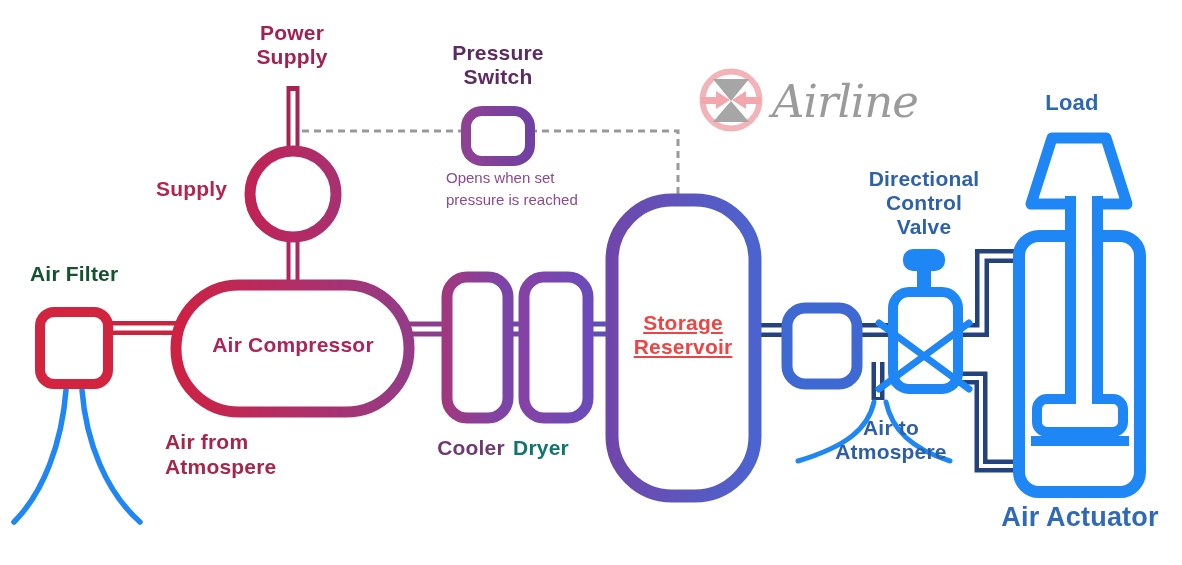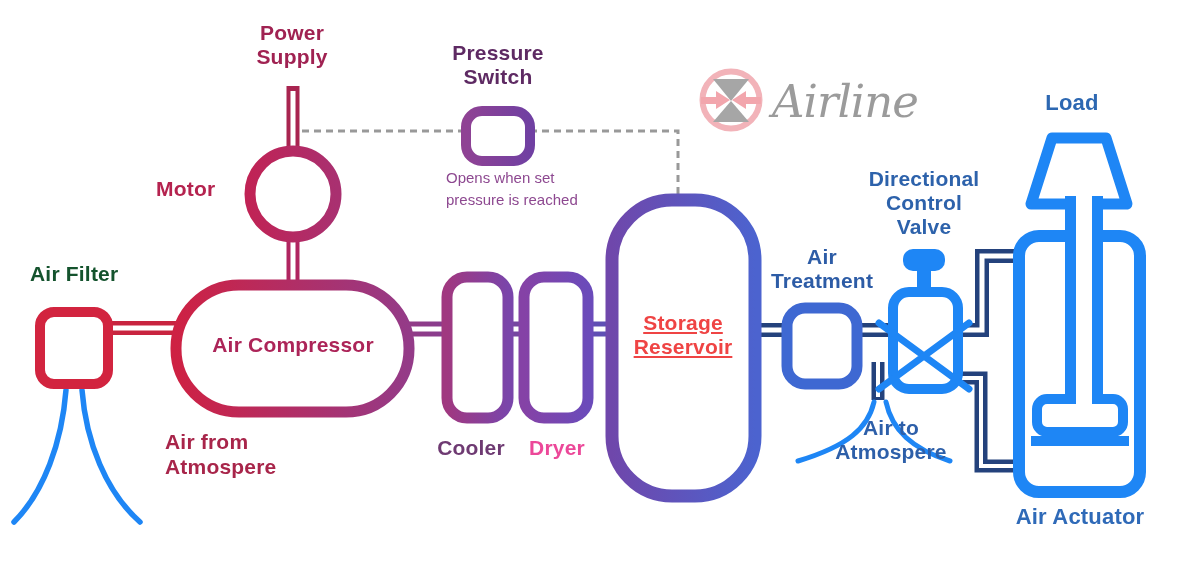--- a/index.html
+++ b/index.html
@@ -130,25 +130,24 @@
     <polygon points="716,91 716,109 730,100" fill="#f2a6ad"></polygon>
     <rect x="745" y="97" width="16" height="7" fill="#f2a6ad"></rect>
     <polygon points="746,91 746,109 732,100" fill="#f2a6ad"></polygon>
     <text x="772" y="117" class="brandtext" font-size="45" fill="#9b9b9b" letter-spacing="-1">Airline</text>
   </g>
 </svg>
 
   <div class="lbl" style="left:30px;top:262px;color:#14532d;">Air Filter</div>
   <div class="lbl" style="left:165px;top:429px;width:130px;color:#a8254a;line-height:25px;">Air from Atmospere</div>
   <div class="lbl center" style="left:292px;top:21px;width:100px;color:#a02252;">Power Supply</div>
-  <div class="lbl" style="left:156px;top:177px;color:#b5234f;">Motor</div>
+  <div class="lbl" style="left:156px;top:177px;color:#b5234f;">Supply</div>
   <div class="lbl center nowrap" style="left:293px;top:333px;color:#ac2458;">Air Compressor</div>
   <div class="lbl center" style="left:498px;top:41px;width:110px;color:#5e2a63;">Pressure Switch</div>
   <div class="note" style="left:446px;top:167px;width:135px;color:#8d4890;">Opens when set pressure is reached</div>
   <div class="lbl center nowrap" style="left:471px;top:436px;color:#6e3a72;">Cooler</div>
-  <div class="lbl center nowrap" style="left:557px;top:436px;color:#ec4899;">Dryer</div>
+  <div class="lbl center nowrap" style="left:541px;top:436px;color:#0f766e;">Dryer</div>
   <div class="lbl center" style="left:683px;top:311px;width:120px;color:#ef4444;text-decoration:underline;">Storage Reservoir</div>
-  <div class="lbl center" style="left:822px;top:245px;width:115px;color:#2d5ca6;">Air Treatment</div>
   <div class="lbl center" style="left:924px;top:167px;width:125px;color:#2d62ab;">Directional Control Valve</div>
   <div class="lbl center" style="left:891px;top:416px;width:125px;color:#2d5fa9;">Air to Atmospere</div>
   <div class="lbl center nowrap" style="left:1072px;top:91px;font-size:22px;color:#2d68b2;">Load</div>
-  <div class="lbl center nowrap" style="left:1080px;top:505px;font-size:22px;color:#2f6ab8;">Air Actuator</div>
+  <div class="lbl center nowrap" style="left:1080px;top:505px;font-size:27px;color:#2f6ab8;">Air Actuator</div>
 </div>
 
 </body></html>

